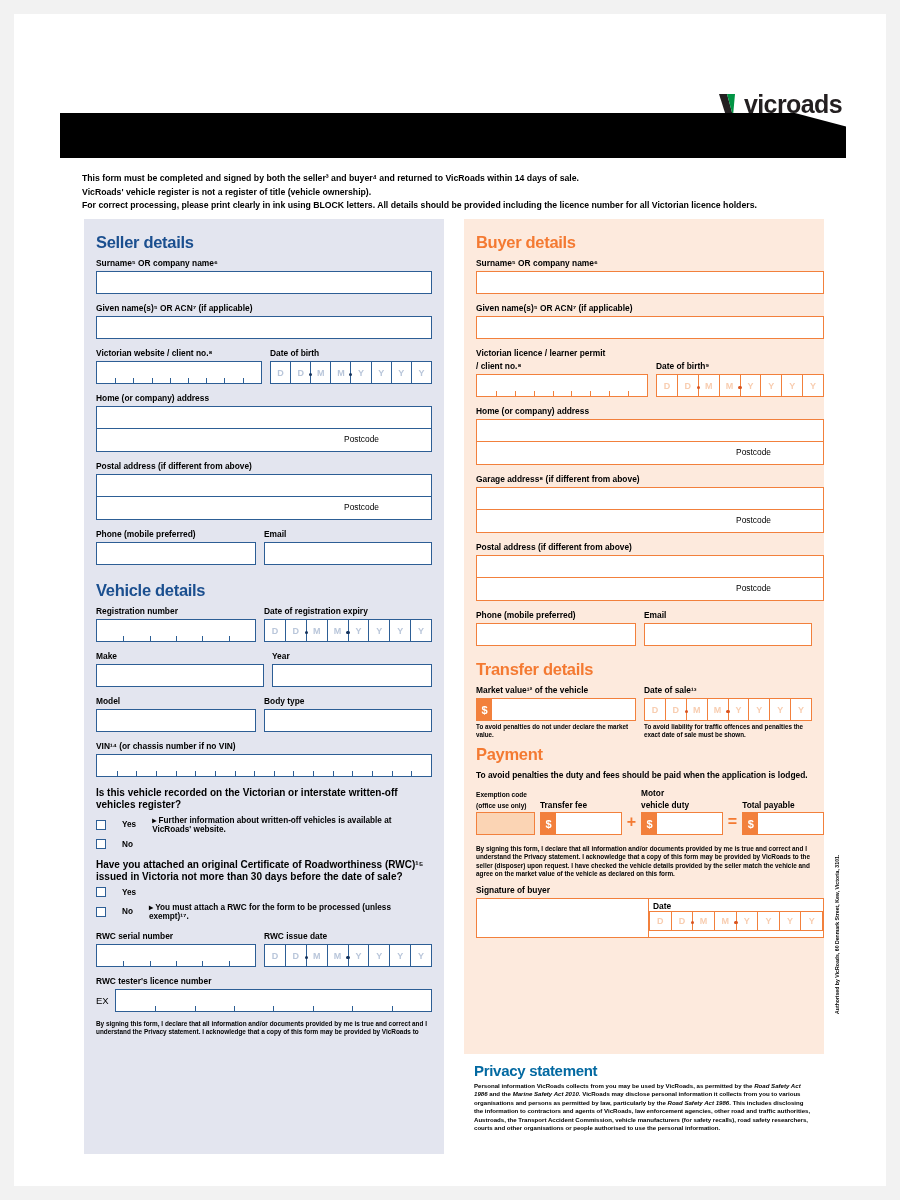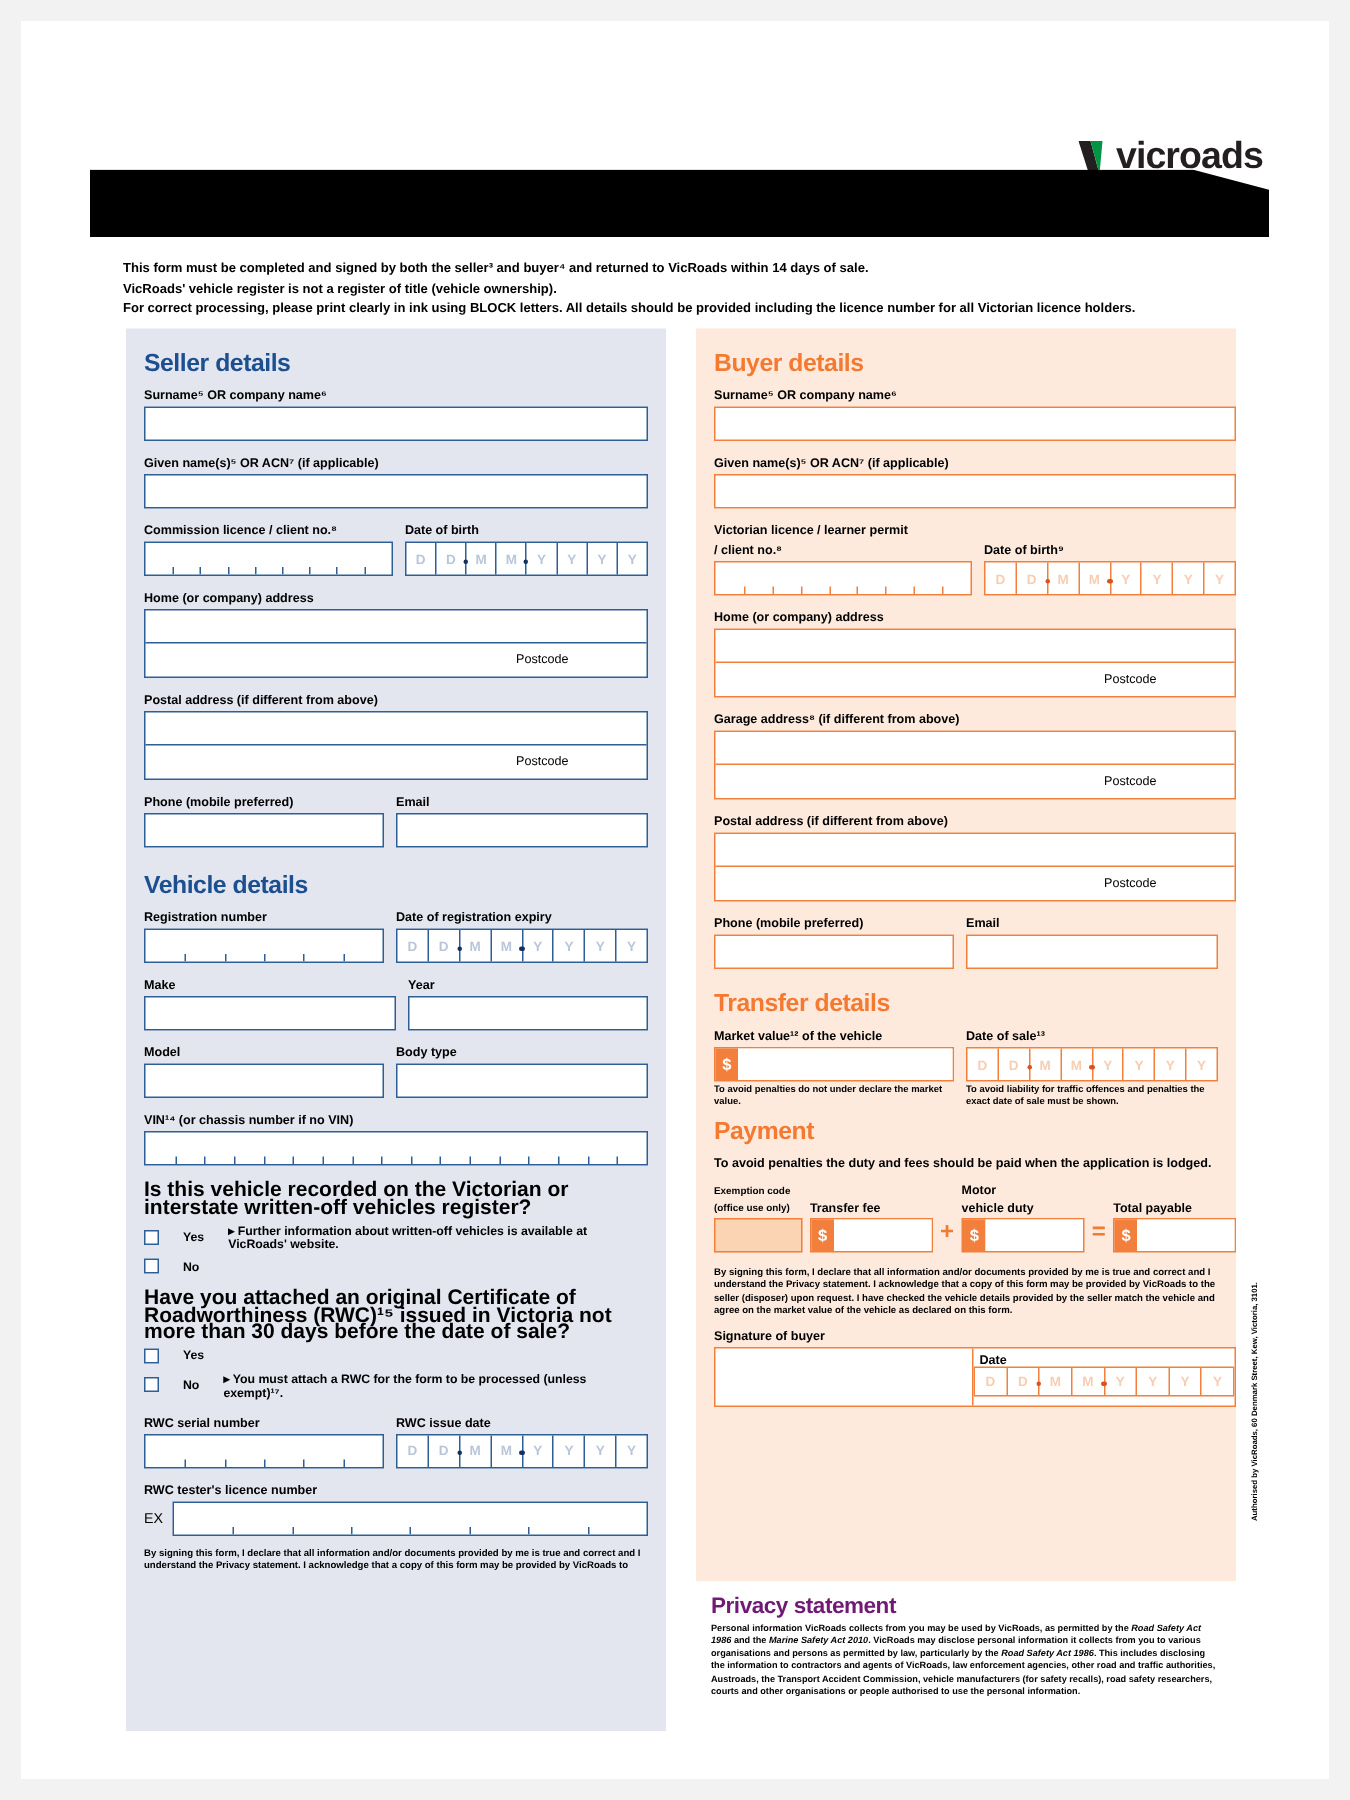--- a/index.html
+++ b/index.html
@@ -80,21 +80,21 @@
   .b-orange .c { border-right: 1.1px solid #f2803c; color: #f8cdb0; }
   .b-orange .c:last-child { border-right: none; }
   .dot { position: absolute; left: -2.2px; top: 50%; width: 3.2px; height: 3.2px; border-radius: 50%; }
   .b-blue .dot { background: #14325c; }
   .b-orange .dot { background: #d9531e; }
 
   
   .cbrow { display: flex; align-items: center; gap: 5px; margin-top: 5px; }
   .cb { width: 10px; height: 10px; border: 1.3px solid #2d5e95; background: #fff; flex: none; }
   .cbtxt { font-size: 8.2px; font-weight: bold; margin-left: 11px; }
-  .qtext { font-size: 14px; font-weight: bold; line-height: 11.5px; margin-top: 10px; }
+  .qtext { font-size: 10px; font-weight: bold; line-height: 11.5px; margin-top: 10px; }
 
   .ex { display: flex; align-items: center; gap: 6px; }
   .ex span { font-size: 9.5px; font-weight: normal; }
 
   .decl { font-size: 6.4px; font-weight: bold; line-height: 8.4px; margin-top: 8px; }
 
   
   .money { display: flex; height: 23px; }
   .money .sign {
     width: 15px; background: #f2803c; color: #fff;
@@ -114,21 +114,21 @@
 
   
   .sigbox { display: flex; height: 40px; background: #fff; border: 1.3px solid #f2803c; }
   .sigleft { flex: 1; }
   .sigright { width: 175px; border-left: 1.3px solid #f2803c; }
   .sigright .dlabel { font-size: 8.4px; font-weight: bold; padding: 2px 0 0 4px; }
   .sigright .dates { height: 20px; border-top: 1.3px solid #f2803c; }
 
   
   .privacy { position: absolute; left: 450px; top: 1042px; width: 360px; background:#fff; padding: 6px 10px 0 10px; }
-  .privacy h3 { font-size: 15px; font-weight: bold; color: #701a75; letter-spacing: -0.3px; }
+  .privacy h3 { font-size: 15px; font-weight: bold; color: #0369a1; letter-spacing: -0.3px; }
   .privacy p { font-size: 6.1px; font-weight: bold; line-height: 8.4px; margin-top: 3px; }
   .privacy em { font-style: italic; }
 
   .sidetext {
     position: absolute; left: 820px; top: 1000px;
     width: 150px; transform: rotate(-90deg); transform-origin: left top;
     font-size: 5.2px; font-weight: bold; color: #000; white-space: nowrap;
   }
 </style>
 </head>
@@ -164,21 +164,21 @@
     <div class="lbl">Surname⁵ OR company name⁶</div>
     <div class="fld b-blue"></div>
     <div class="gap"></div>
 
     <div class="lbl">Given name(s)⁵ OR ACN⁷ (if applicable)</div>
     <div class="fld b-blue"></div>
     <div class="gap"></div>
 
     <div class="row">
       <div style="width:172px">
-        <div class="lbl">Commission licence / client no.⁸</div>
+        <div class="lbl">Victorian website / client no.⁸</div>
         <div class="fld b-blue comb">
             <i style="left: 11.1111%;"></i>
             <i style="left: 22.2222%;"></i>
             <i style="left: 33.3333%;"></i>
             <i style="left: 44.4444%;"></i>
             <i style="left: 55.5556%;"></i>
             <i style="left: 66.6667%;"></i>
             <i style="left: 77.7778%;"></i>
             <i style="left: 88.8889%;"></i>
           </div>

